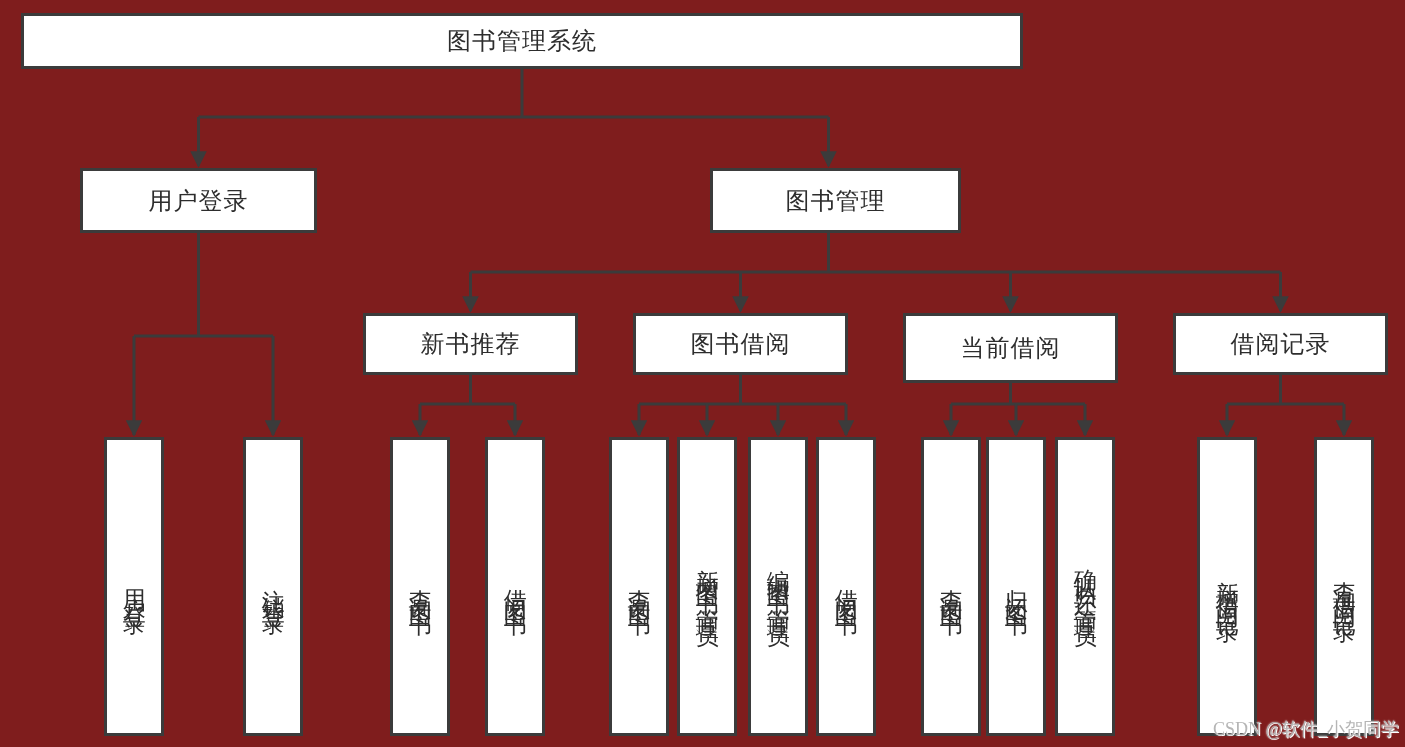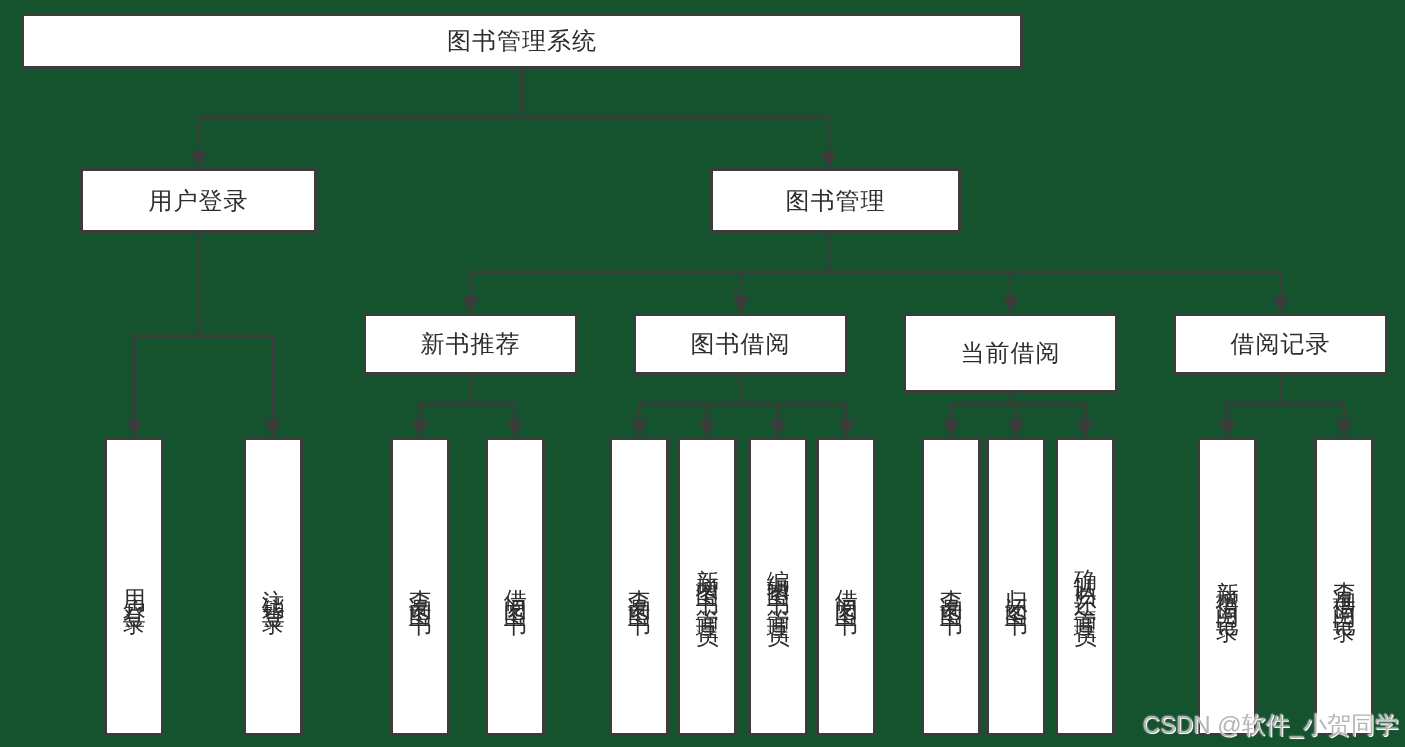--- a/index.html
+++ b/index.html
@@ -1,21 +1,21 @@
 <!DOCTYPE html>
 <html style="--line: #3b3b3b; --text: #2d2d2d; --watermark: #b5b5b5; --background: #ffffff;"><head>
 <meta charset="utf-8">
 <style>
   html, body { margin: 0; padding: 0; background: #ffffff; }
   .canvas {
     position: relative;
     width: 1405px;
     height: 747px;
-    background: #14532d;
-    font-family: Liberation Sans, sans-serif;
+    background: #7f1d1d;
+    font-family: Liberation Serif, serif;
     overflow: hidden;
   }
   svg.connectors {
     position: absolute;
     left: 0; top: 0;
     width: 1405px; height: 747px;
   }
   svg.connectors path { stroke: var(--line, #3b3b3b); stroke-width: 3; fill: none; }
   svg.connectors .arrowhead { fill: var(--line, #3b3b3b); stroke: none; }
   .node {
@@ -36,35 +36,35 @@
     letter-spacing: 8px;
     line-height: 1.1;
     white-space: nowrap;
   }
   
   .n-root  { left: 21px;  top: 13px;  width: 1002px; height: 56px; }
   .n-l1a   { left: 80px;  top: 168px; width: 237px;  height: 65px; }
   .n-l1b   { left: 710px; top: 168px; width: 251px;  height: 65px; }
   .n-l2a   { left: 363px; top: 313px; width: 215px;  height: 62px; }
   .n-l2b   { left: 633px; top: 313px; width: 215px;  height: 62px; }
-  .n-l2c   { left: 903px; top: 313px; width: 215px;  height: 80px; }
+  .n-l2c   { left: 903px; top: 313px; width: 215px;  height: 70px; }
   .n-l2d   { left: 1173px;top: 313px; width: 215px;  height: 62px; }
   .leaf    { top: 437px; width: 60px; height: 299px; }
   .lf1  { left: 104px; }  .lf2  { left: 243px; }
   .lf3  { left: 390px; }  .lf4  { left: 485px; }
   .lf5  { left: 609px; }  .lf6  { left: 677px; }
   .lf7  { left: 748px; }  .lf8  { left: 816px; }
   .lf9  { left: 921px; }  .lf10 { left: 986px; }
   .lf11 { left: 1055px; } .lf12 { left: 1197px; }
   .lf13 { left: 1314px; }
   .watermark {
     position: absolute;
     right: 6px;
     bottom: 6px;
-    font-size: 24px;
+    font-size: 18px;
     color: var(--watermark, #b5b5b5);
     text-shadow: 0 0 2px #ffffff, 1px 1px 0 #ffffff;
     white-space: nowrap;
     z-index: 5;
   }
 </style>
 </head>
 <body>
 
 <div class="canvas">

